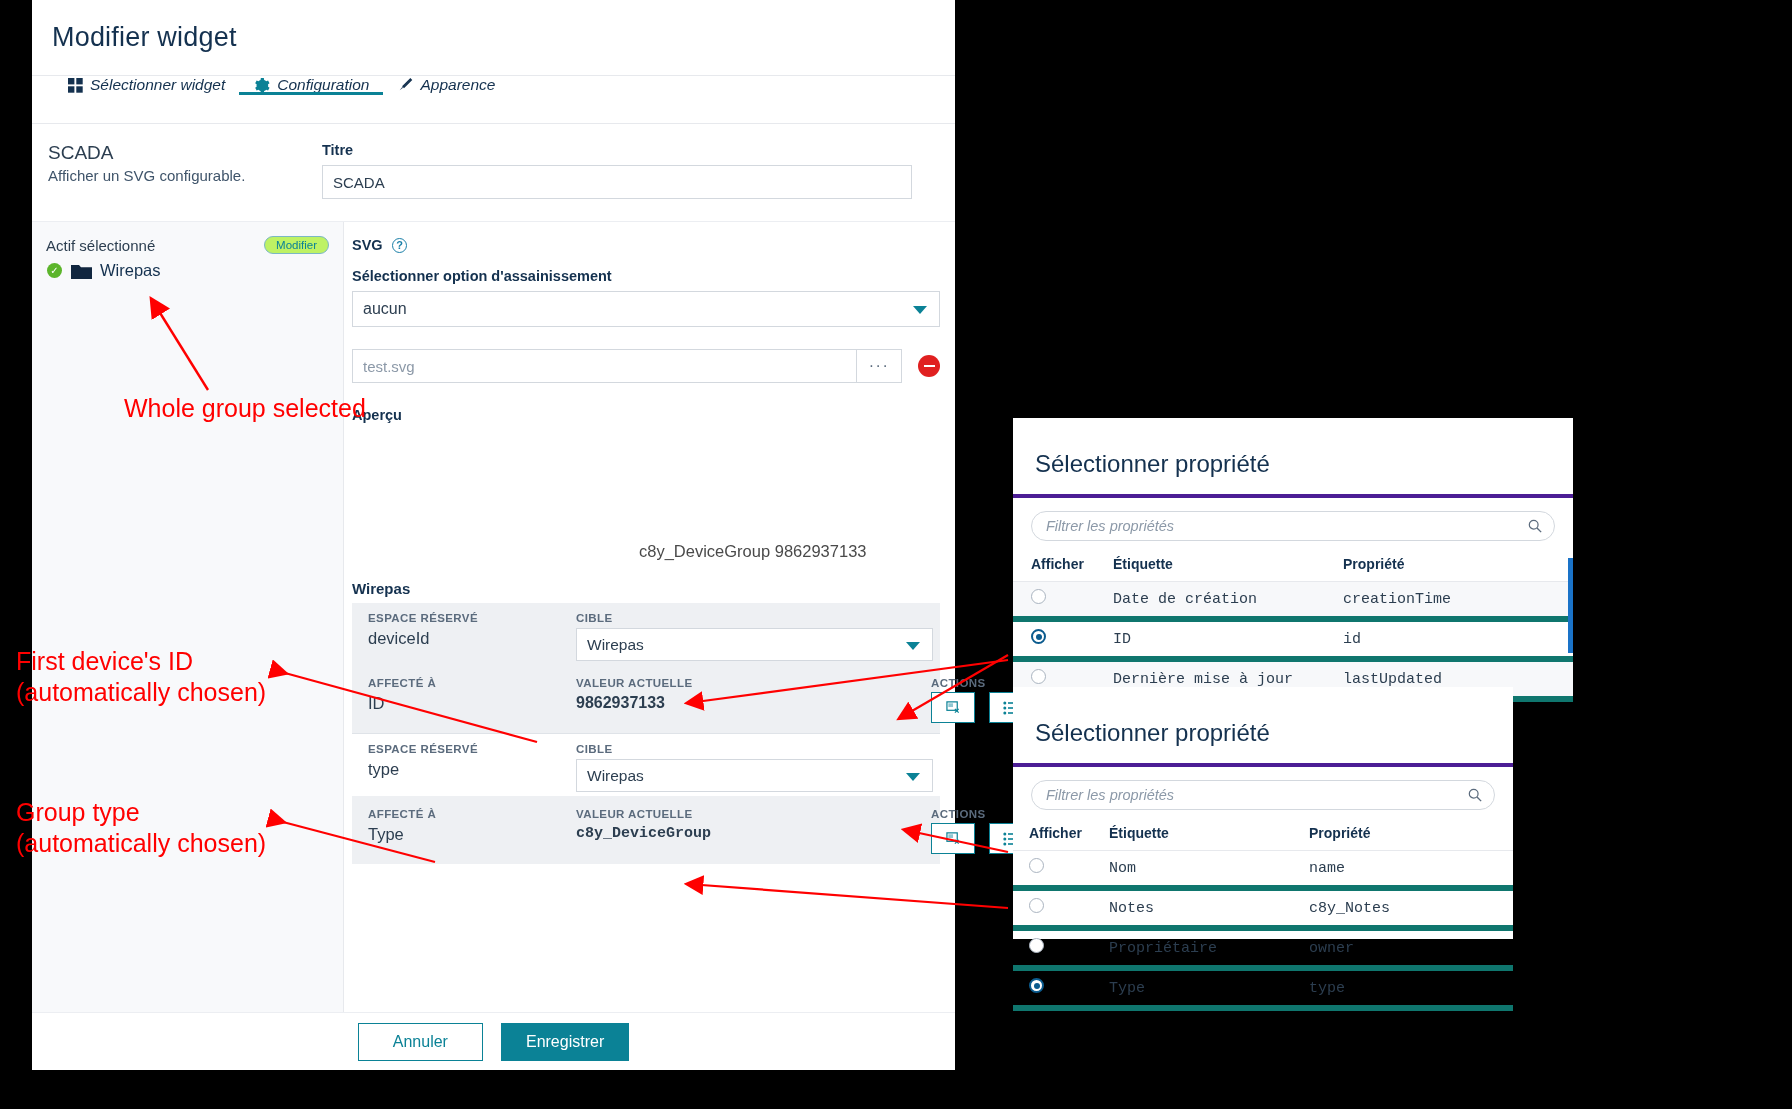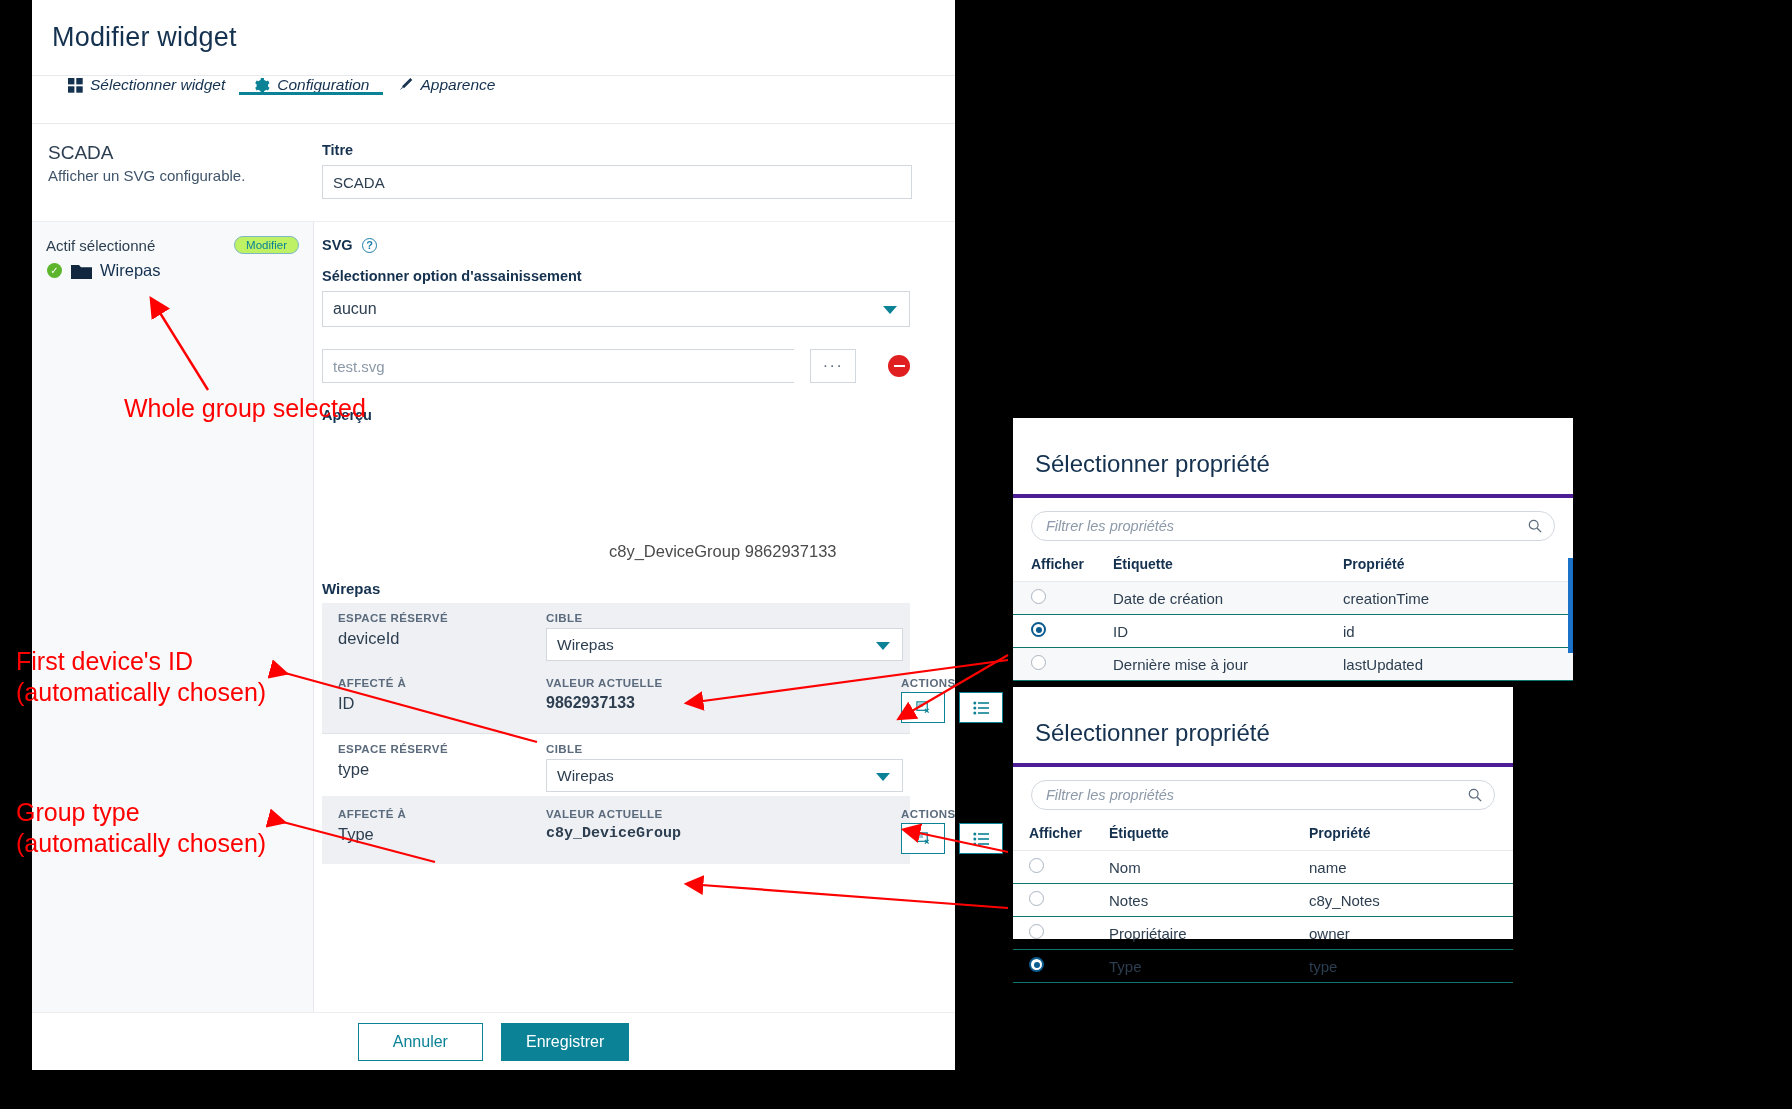--- a/index.html
+++ b/index.html
@@ -40,21 +40,21 @@
   .tab.active { color: #14314f; }
   .tab.active::after {
     content: ""; position: absolute; left: 0; right: 0; bottom: -1px;
     height: 3px; background: #0b8296;
   }
   .tab-ico { display: inline-flex; align-items: center; }
 
   
   .modal-body { display: flex; height: 790px; }
   .left-pane {
-    width: 282px; background: #f8f9fb;
+    width: 312px; background: #f8f9fb;
     border-right: 1px solid #e7e9ed;
     position: relative;
   }
   .right-pane { flex: 1; position: relative; background: #fff; }
 
   
   .desc-row { display: flex; border-bottom: 1px solid #eceef2; }
   .desc-left {
     width: 282px; background: #ffffff; padding: 18px 16px 22px 16px;
   }
@@ -110,21 +110,21 @@
     height: 36px; border: 1px solid #d3d8de; background: #fff;
     display: flex; align-items: center; padding: 0 10px;
     font-size: 16px; color: #2c3e50; position: relative;
   }
   .caret {
     position: absolute; right: 12px; top: 50%;
     margin-top: -3px; width: 0; height: 0;
     border-left: 7px solid transparent; border-right: 7px solid transparent;
     border-top: 8px solid #0b8296;
   }
-  .file-row { display: flex; align-items: center; gap: 16px; }
+  .file-row { display: flex; align-items: center; gap: 0; }
   .file-input {
     flex: 1; height: 34px; border: 1px solid #d3d8de; border-right: none;
     background: #fff; display: flex; align-items: center; padding: 0 10px;
     font-size: 15px; color: #8c99a8;
   }
   .file-btn {
     width: 46px; height: 34px; border: 1px solid #d3d8de;
     background: #fff; display: flex; align-items: center;
     justify-content: center; font-size: 16px; color: #5b6b7d;
     cursor: pointer; letter-spacing: 1.5px;
@@ -207,21 +207,22 @@
     width: 14px; height: 14px;
   }
   .prop-table { width: 100%; border-collapse: collapse; }
   .prop-table th {
     font-size: 14px; color: #14314f; font-weight: bold;
     text-align: left; padding: 5px 8px 9px 8px;
     border-bottom: 1px solid #e7e9ed;
   }
   .prop-table td {
     font-size: 15px; color: #2c3e50; padding: 7px 8px;
-    border-bottom: 1px solid #0f766e;
+    border-bottom: 6px solid #0f766e;
+    font-family: Liberation Mono, monospace;
   }
   .prop-table tr.alt td { background: #f7f8fa; }
   .radio {
     width: 15px; height: 15px; border-radius: 50%;
     border: 1.4px solid #aab4c0; background: #fff; display: inline-block;
     cursor: pointer;
   }
   .radio.on { border-color: #0b5b8e; border-width: 2px; position: relative; }
   .radio.on::after {
     content: ""; position: absolute; left: 2.5px; top: 2.5px;

